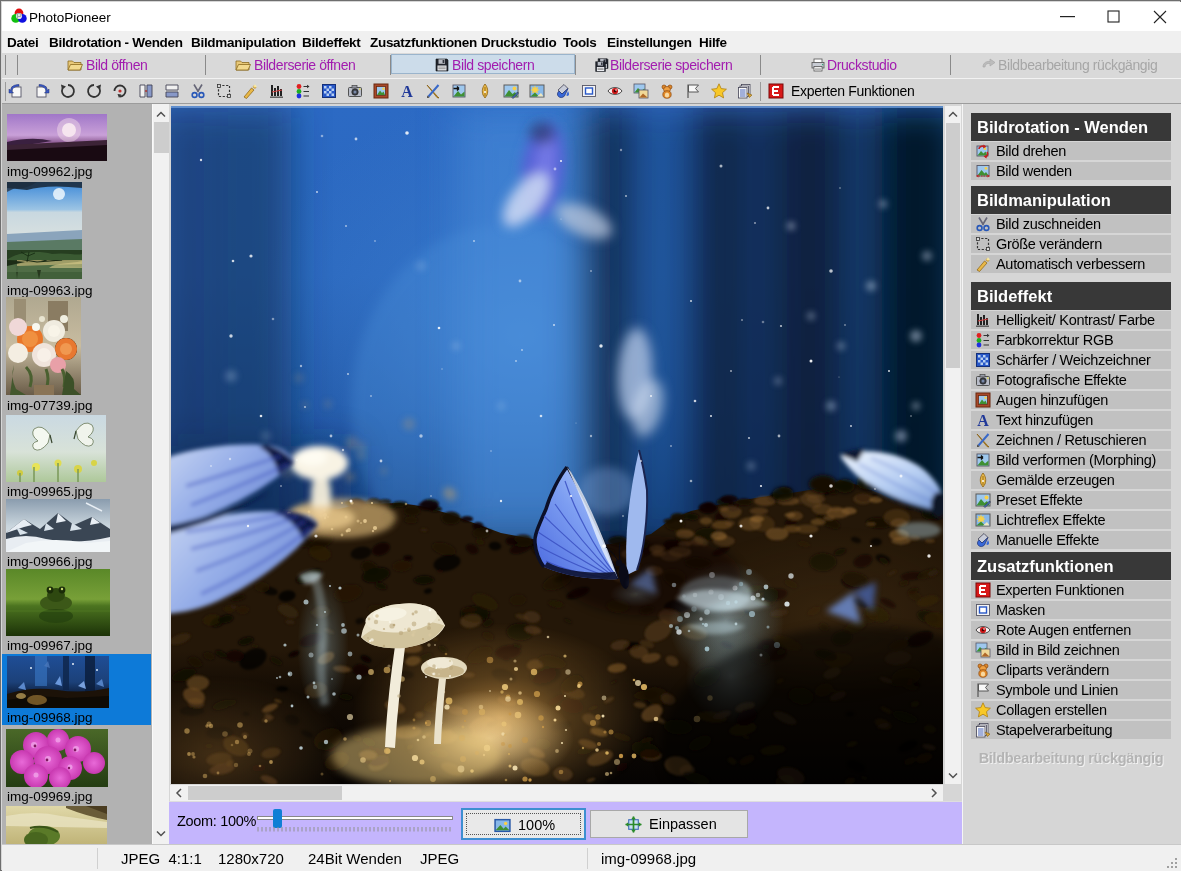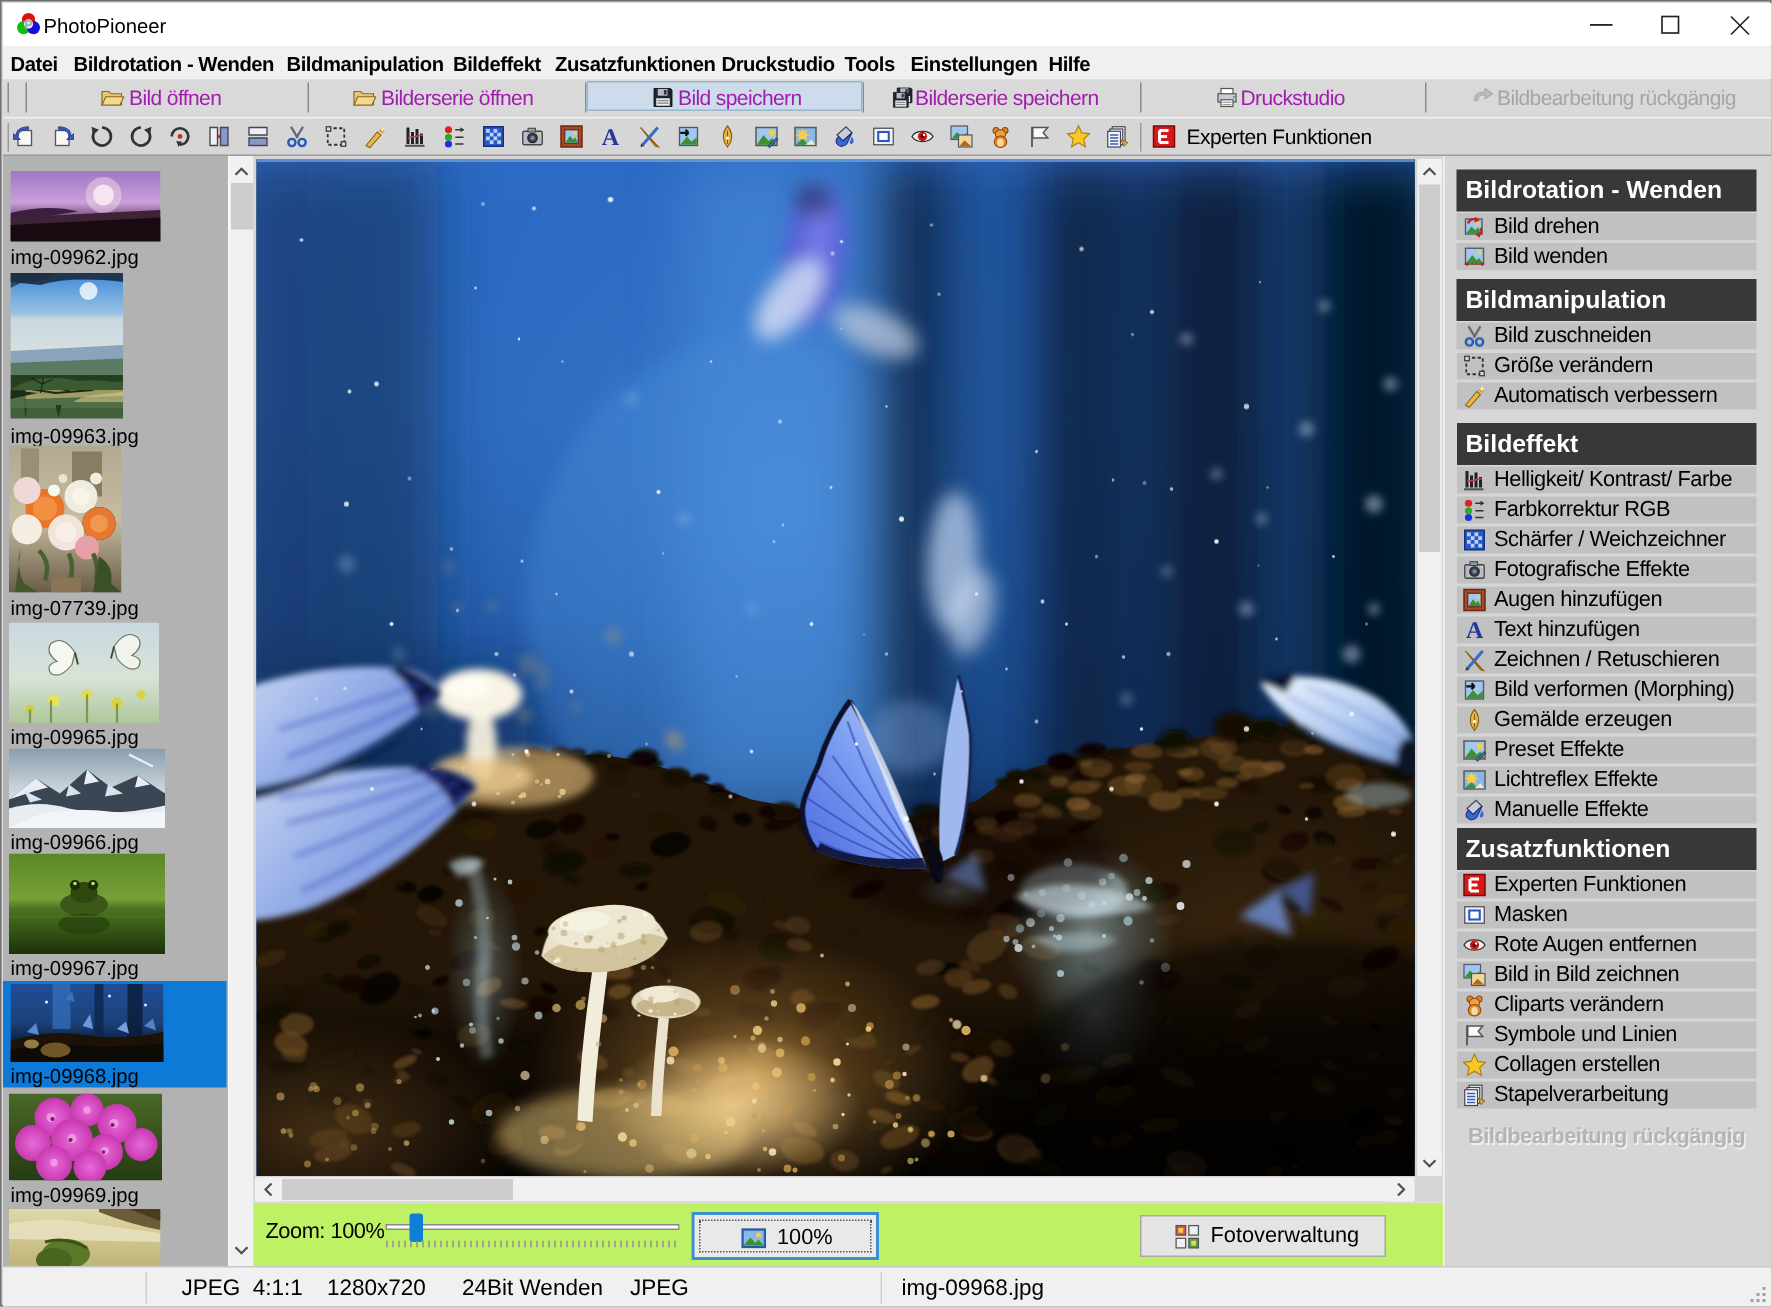--- a/index.html
+++ b/index.html
@@ -27,21 +27,21 @@
 
 #main { position:absolute; left:1px; top:103px; width:1179px; height:740px; background:#d6d6d6; }
 #thumbpanel { position:absolute; left:0; top:0; width:150px; height:740px; background:#b2b2b2; }
 .thumb { position:absolute; border:0; }
 .tlab { position:absolute; left:5px; font-size:13.5px; color:#000; white-space:pre; }
 #selrow { position:absolute; left:0; top:550px; width:149px; height:71px; background:#0d7ad8; }
 
 #canvas { position:absolute; left:167px; top:0; width:793px; height:740px; background:#d6d6d6; }
 #photo { position:absolute; left:2px; top:2px; width:772px; height:678px; background:#2a66b8; }
 
-#zoomrow { position:absolute; left:0; top:697px; width:793px; height:43px; background:#bef264; border-top:1px solid #dedede; }
+#zoomrow { position:absolute; left:0; top:697px; width:793px; height:43px; background:#c4b5fd; border-top:1px solid #dedede; }
 .zbtn { position:absolute; background:#e4e4e4; border:1px solid #a8a8a8; font-size:15px; color:#000;text-align:right; }
 
 #rightpanel { position:absolute; left:960px; top:0; width:219px; height:740px; background:#d6d6d6; border-left:1px solid #f5f5f5; }
 .sechead { position:absolute; left:8px; width:200px; height:28px; background:#383838; color:#fff;
   font-size:16.5px; font-weight:bold; line-height:28px; padding-left:6px; }
 .secitem { position:absolute; left:8px; width:200px; height:18px; background:#c1c1c1;
   font-size:14.5px; letter-spacing:-0.3px; color:#000; line-height:18px; }
 .secitem .ic { position:absolute; left:4px; top:1px; width:16px; height:16px; }
 .secitem .tx { position:absolute; left:25px; top:0; white-space:pre; }
 
@@ -1782,30 +1782,27 @@
           </svg>
           <div class="zbtn" style="left:292px;top:6px;width:125px;height:32px;border:2px solid #3d8fd0;background:#e9e9e9">
             <div style="position:absolute;left:3px;top:3px;right:3px;bottom:3px;border:1px dotted #555"></div>
             <svg style="position:absolute;left:31px;top:7px;width:17px;height:17px" viewBox="0 0 16 16">
               <rect x="1" y="2.5" width="14" height="11" fill="#88b8e8" stroke="#2858a8" stroke-width="1.4"></rect>
               <path d="M1.5 12.5 L6 7.5 L9 11 L11 9 L14.5 12.5 Z" fill="#3f9033"></path>
               <circle cx="11" cy="6" r="1.6" fill="#f8d048"></circle>
             </svg>
             <div style="position:absolute;left:55px;top:7px;font-size:14.5px">100%</div>
           </div>
-          <div class="zbtn" style="left:591px;top:8px;width:164px;height:28px">
-            <svg style="position:absolute;left:22px;top:5px;width:17px;height:17px" viewBox="0 0 16 16">
-              <rect x="1" y="1" width="6" height="6" fill="#e05050" stroke="#555" stroke-width="0.8"></rect>
-              <rect x="9" y="1" width="6" height="6" fill="#f0f0f0" stroke="#555" stroke-width="0.8"></rect>
-              <rect x="1" y="9" width="6" height="6" fill="#f0f0f0" stroke="#555" stroke-width="0.8"></rect>
-              <rect x="9" y="9" width="6" height="6" fill="#50a050" stroke="#555" stroke-width="0.8"></rect>
-              <rect x="2.5" y="2.5" width="3" height="3" fill="#f8d048"></rect>
-              <rect x="10.5" y="10.5" width="3" height="3" fill="#f8d048"></rect>
+          <div class="zbtn" style="left:421px;top:8px;width:158px;height:28px">
+            <svg style="position:absolute;left:34px;top:5px;width:17px;height:17px" viewBox="0 0 16 16">
+              <rect x="3.5" y="3.5" width="9" height="9" fill="#c8e0f4" stroke="#3868b8" stroke-width="1"></rect>
+              <path d="M8 0.5 L8 15.5 M0.5 8 L15.5 8" stroke="#2a8a2a" stroke-width="1.6"></path>
+              <path d="M8 0.5 L5.8 3 L10.2 3 Z M8 15.5 L5.8 13 L10.2 13 Z M0.5 8 L3 5.8 L3 10.2 Z M15.5 8 L13 5.8 L13 10.2 Z" fill="#2a8a2a"></path>
             </svg>
-            <div style="position:absolute;left:46px;top:5px;font-size:14.5px">Fotoverwaltung</div>
+            <div style="position:absolute;left:58px;top:5px;font-size:14.5px">Einpassen</div>
           </div>
         </div>
     </div>
     <div id="rightpanel">
         <div class="sechead" style="top:9px">Bildrotation - Wenden</div>
         <div class="secitem" style="top:38px">
           <svg class="ic">
             <use href="#i-drehen"></use>
           </svg>
           <span class="tx">Bild drehen</span>

